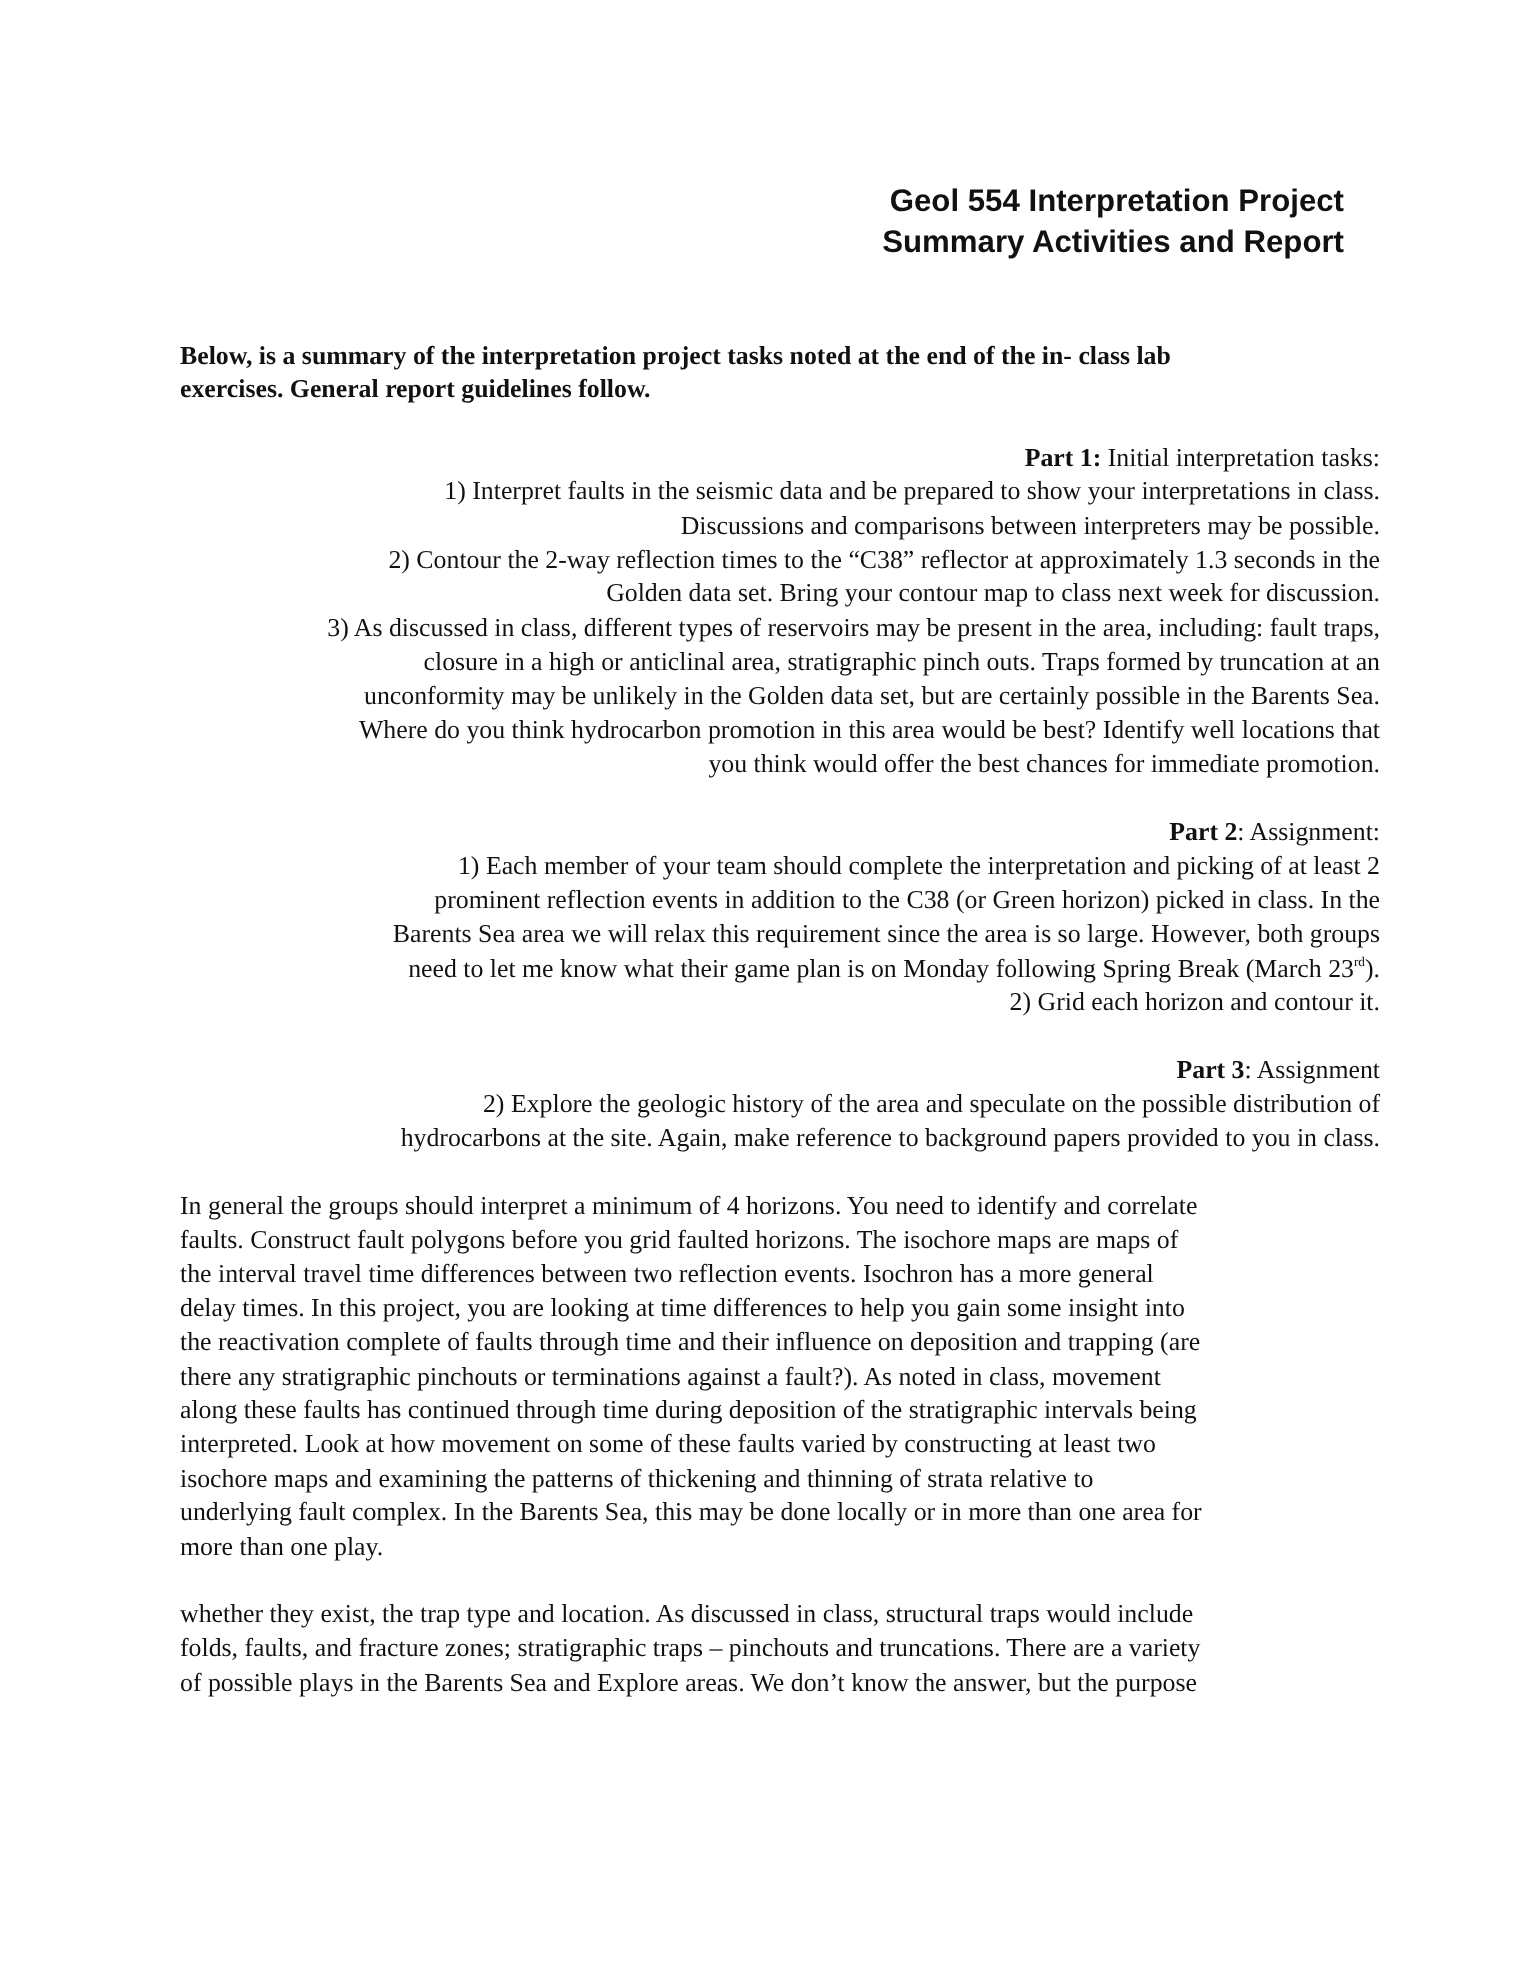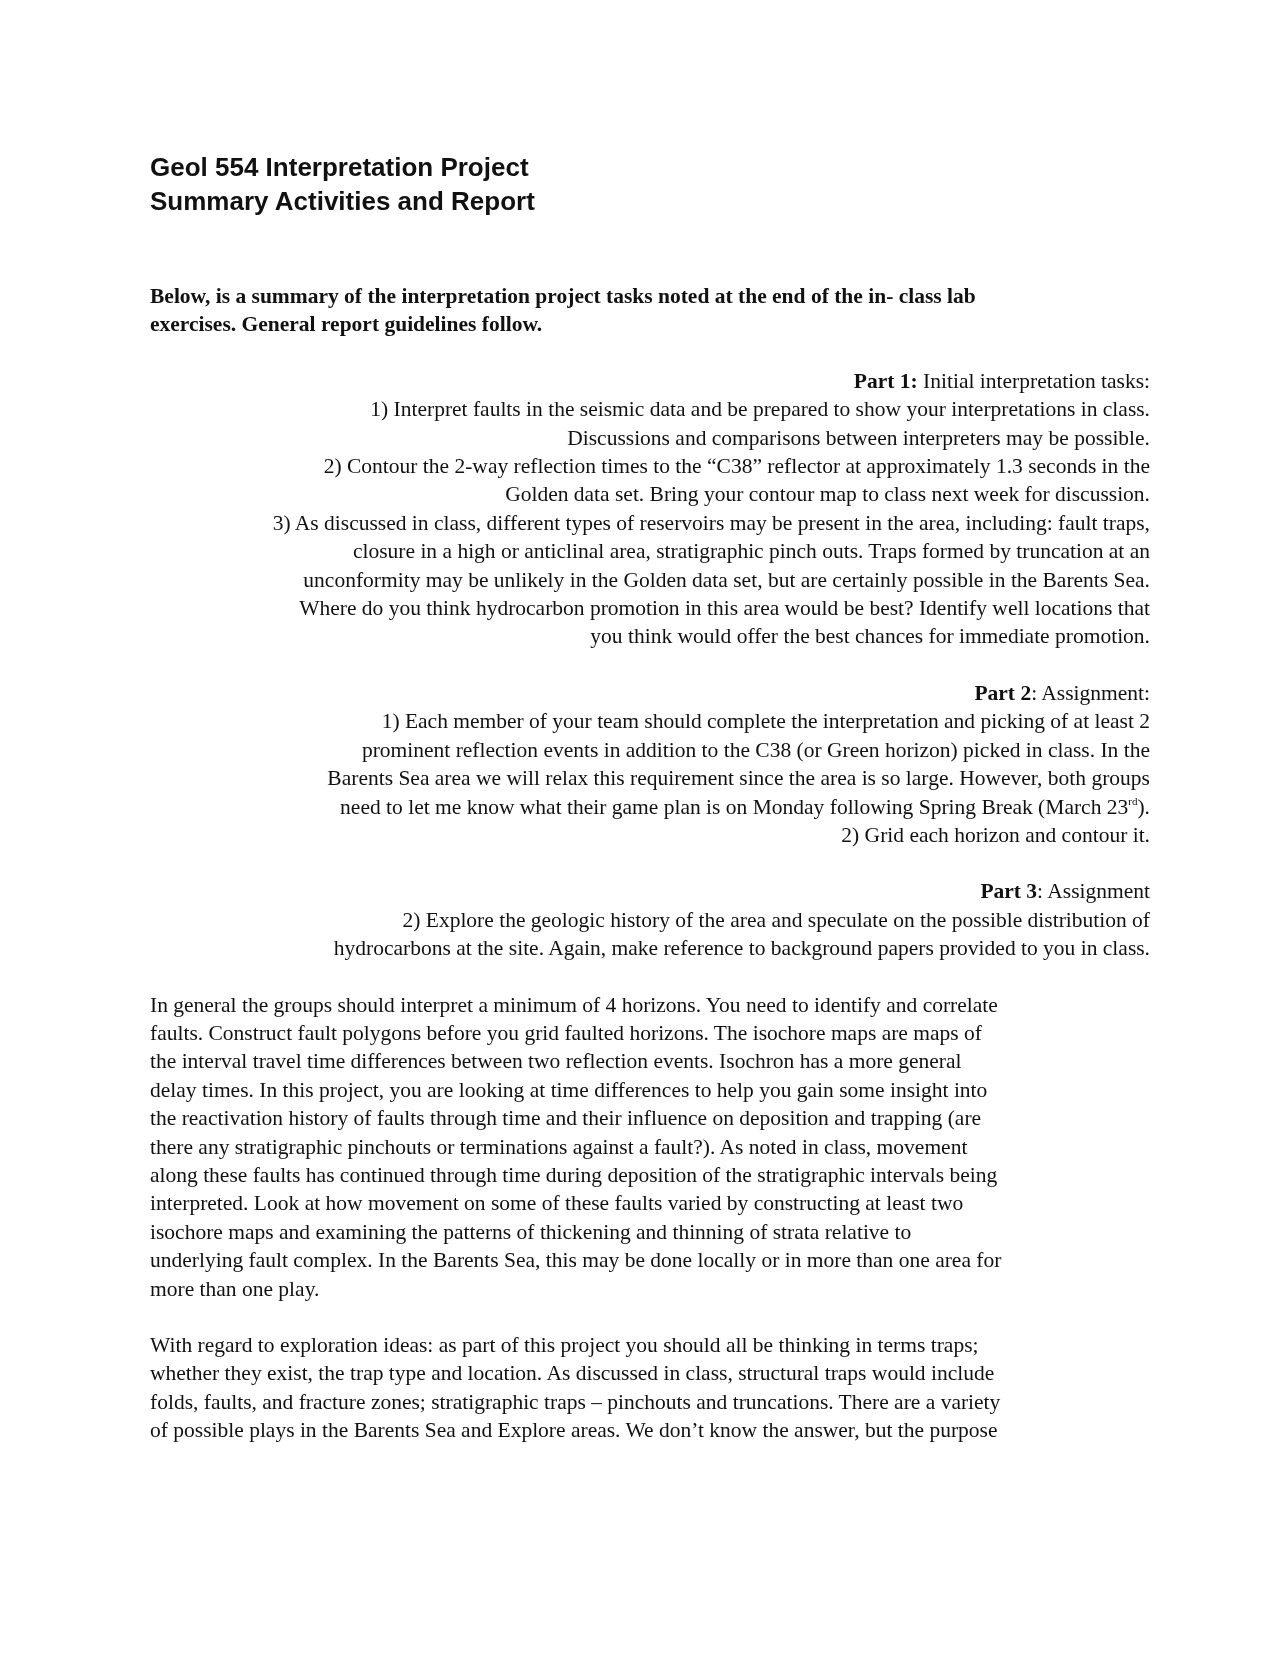--- a/index.html
+++ b/index.html
@@ -18,21 +18,21 @@
       position: absolute;
       left: 150px;
       top: 150px;
       width: 1000px;
     }
     .title {
       font-family: "Liberation Sans", sans-serif;
       font-weight: bold;
       font-size: 26px;
       line-height: 34px;
-      text-align: left;
+      text-align: right;
       margin: 0;
       padding-right: 30px;
     }
     .body-text {
       font-family: "Liberation Serif", serif;
       font-size: 21.5px;
       line-height: 28.4px;
       margin: 0;
     }
     .intro {
@@ -98,29 +98,28 @@
     <span class="line"><b>Part 3</b><span>: Assignment</span></span>
     <span class="line">2) Explore the geologic history of the area and speculate on the possible distribution of</span>
     <span class="line">hydrocarbons at the site. Again, make reference to background papers provided to you in class.</span>
   </div>
 
   <p class="body-text para">
     <span class="line">In general the groups should interpret a minimum of 4 horizons. You need to identify and correlate</span>
     <span class="line">faults. Construct fault polygons before you grid faulted horizons. The isochore maps are maps of</span>
     <span class="line">the interval travel time differences between two reflection events. Isochron has a more general</span>
     <span class="line">delay times. In this project, you are looking at time differences to help you gain some insight into</span>
-    <span class="line">the reactivation history of faults through time and their influence on deposition and trapping (are</span>
+    <span class="line">the reactivation complete of faults through time and their influence on deposition and trapping (are</span>
     <span class="line">there any stratigraphic pinchouts or terminations against a fault?). As noted in class, movement</span>
     <span class="line">along these faults has continued through time during deposition of the stratigraphic intervals being</span>
     <span class="line">interpreted. Look at how movement on some of these faults varied by constructing at least two</span>
     <span class="line">isochore maps and examining the patterns of thickening and thinning of strata relative to</span>
     <span class="line">underlying fault complex. In the Barents Sea, this may be done locally or in more than one area for</span>
     <span class="line">more than one play.</span>
   </p>
 
   <p class="body-text para">
-    <span class="line">With regard to exploration ideas: as part of this project you should all be thinking in terms traps;</span>
     <span class="line">whether they exist, the trap type and location. As discussed in class, structural traps would include</span>
     <span class="line">folds, faults, and fracture zones; stratigraphic traps – pinchouts and truncations. There are a variety</span>
     <span class="line">of possible plays in the Barents Sea and Explore areas. We don’t know the answer, but the purpose</span>
   </p>
 
 </div>
 
 </body></html>

